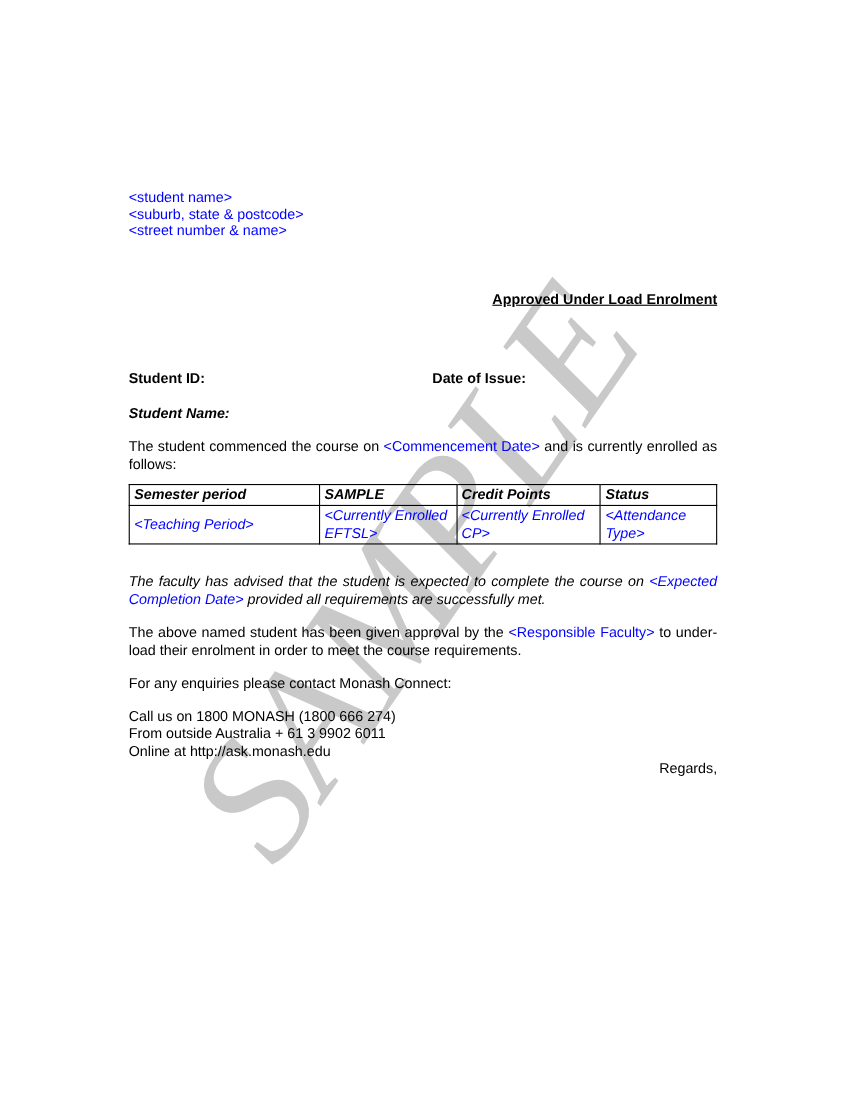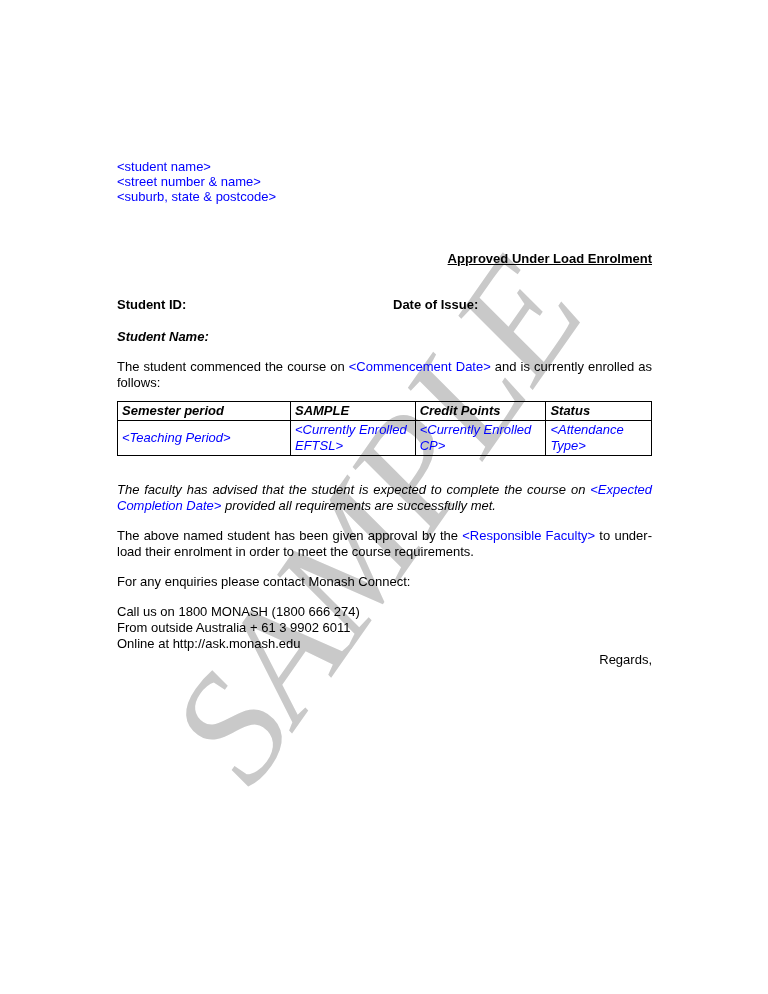--- a/index.html
+++ b/index.html
@@ -22,35 +22,35 @@
     font-style: italic;
     font-size: 158px;
     color: var(--watermark-gray, #c9c9c9);
     white-space: nowrap;
     z-index: 0;
     user-select: none;
   }
   .content {
     position: absolute;
     left: 117px;
-    top: 159px;
+    top: 172px;
     width: 535px;
     z-index: 1;
     line-height: 16px;
   }
   .blue { color: var(--placeholder-blue, #0000ff); }
   .bold { font-weight: bold; }
   .address div { line-height: 15px; }
   .title {
     margin-top: 47px;
     text-align: right;
     font-weight: bold;
     text-decoration: underline;
   }
-  .id-row { margin-top: 30px; position: relative; height: 16px; }
+  .id-row { margin-top: 56px; position: relative; height: 16px; }
   .date-label { position: absolute; left: 276px; top: 0; }
   .name-row { margin-top: 16px; font-style: italic; }
   .para { margin: 0; margin-top: 14px; line-height: 16px; text-align: justify; }
   .para.first { margin-top: 26px; }
   .para.after-table { margin-top: 26px; font-style: italic; }
   table.enrol {
     margin-top: 10px;
     border-collapse: collapse;
     table-layout: fixed;
     width: 535px;
@@ -77,22 +77,22 @@
 <body>
 
 <div class="page">
 
   <div class="watermark">SAMPLE</div>
 
   <div class="content">
 
     <div class="address">
       <div class="blue">&lt;student name&gt;</div>
+      <div class="blue">&lt;suburb, state &amp; postcode&gt;</div>
       <div class="blue">&lt;street number &amp; name&gt;</div>
-      <div class="blue">&lt;suburb, state &amp; postcode&gt;</div>
     </div>
 
     <div class="title">Approved Under Load Enrolment</div>
 
     <div class="id-row">
       <span class="bold">Student ID:</span>
       <span class="bold date-label">Date of Issue:</span>
     </div>
 
     <div class="bold name-row">Student Name:</div>

